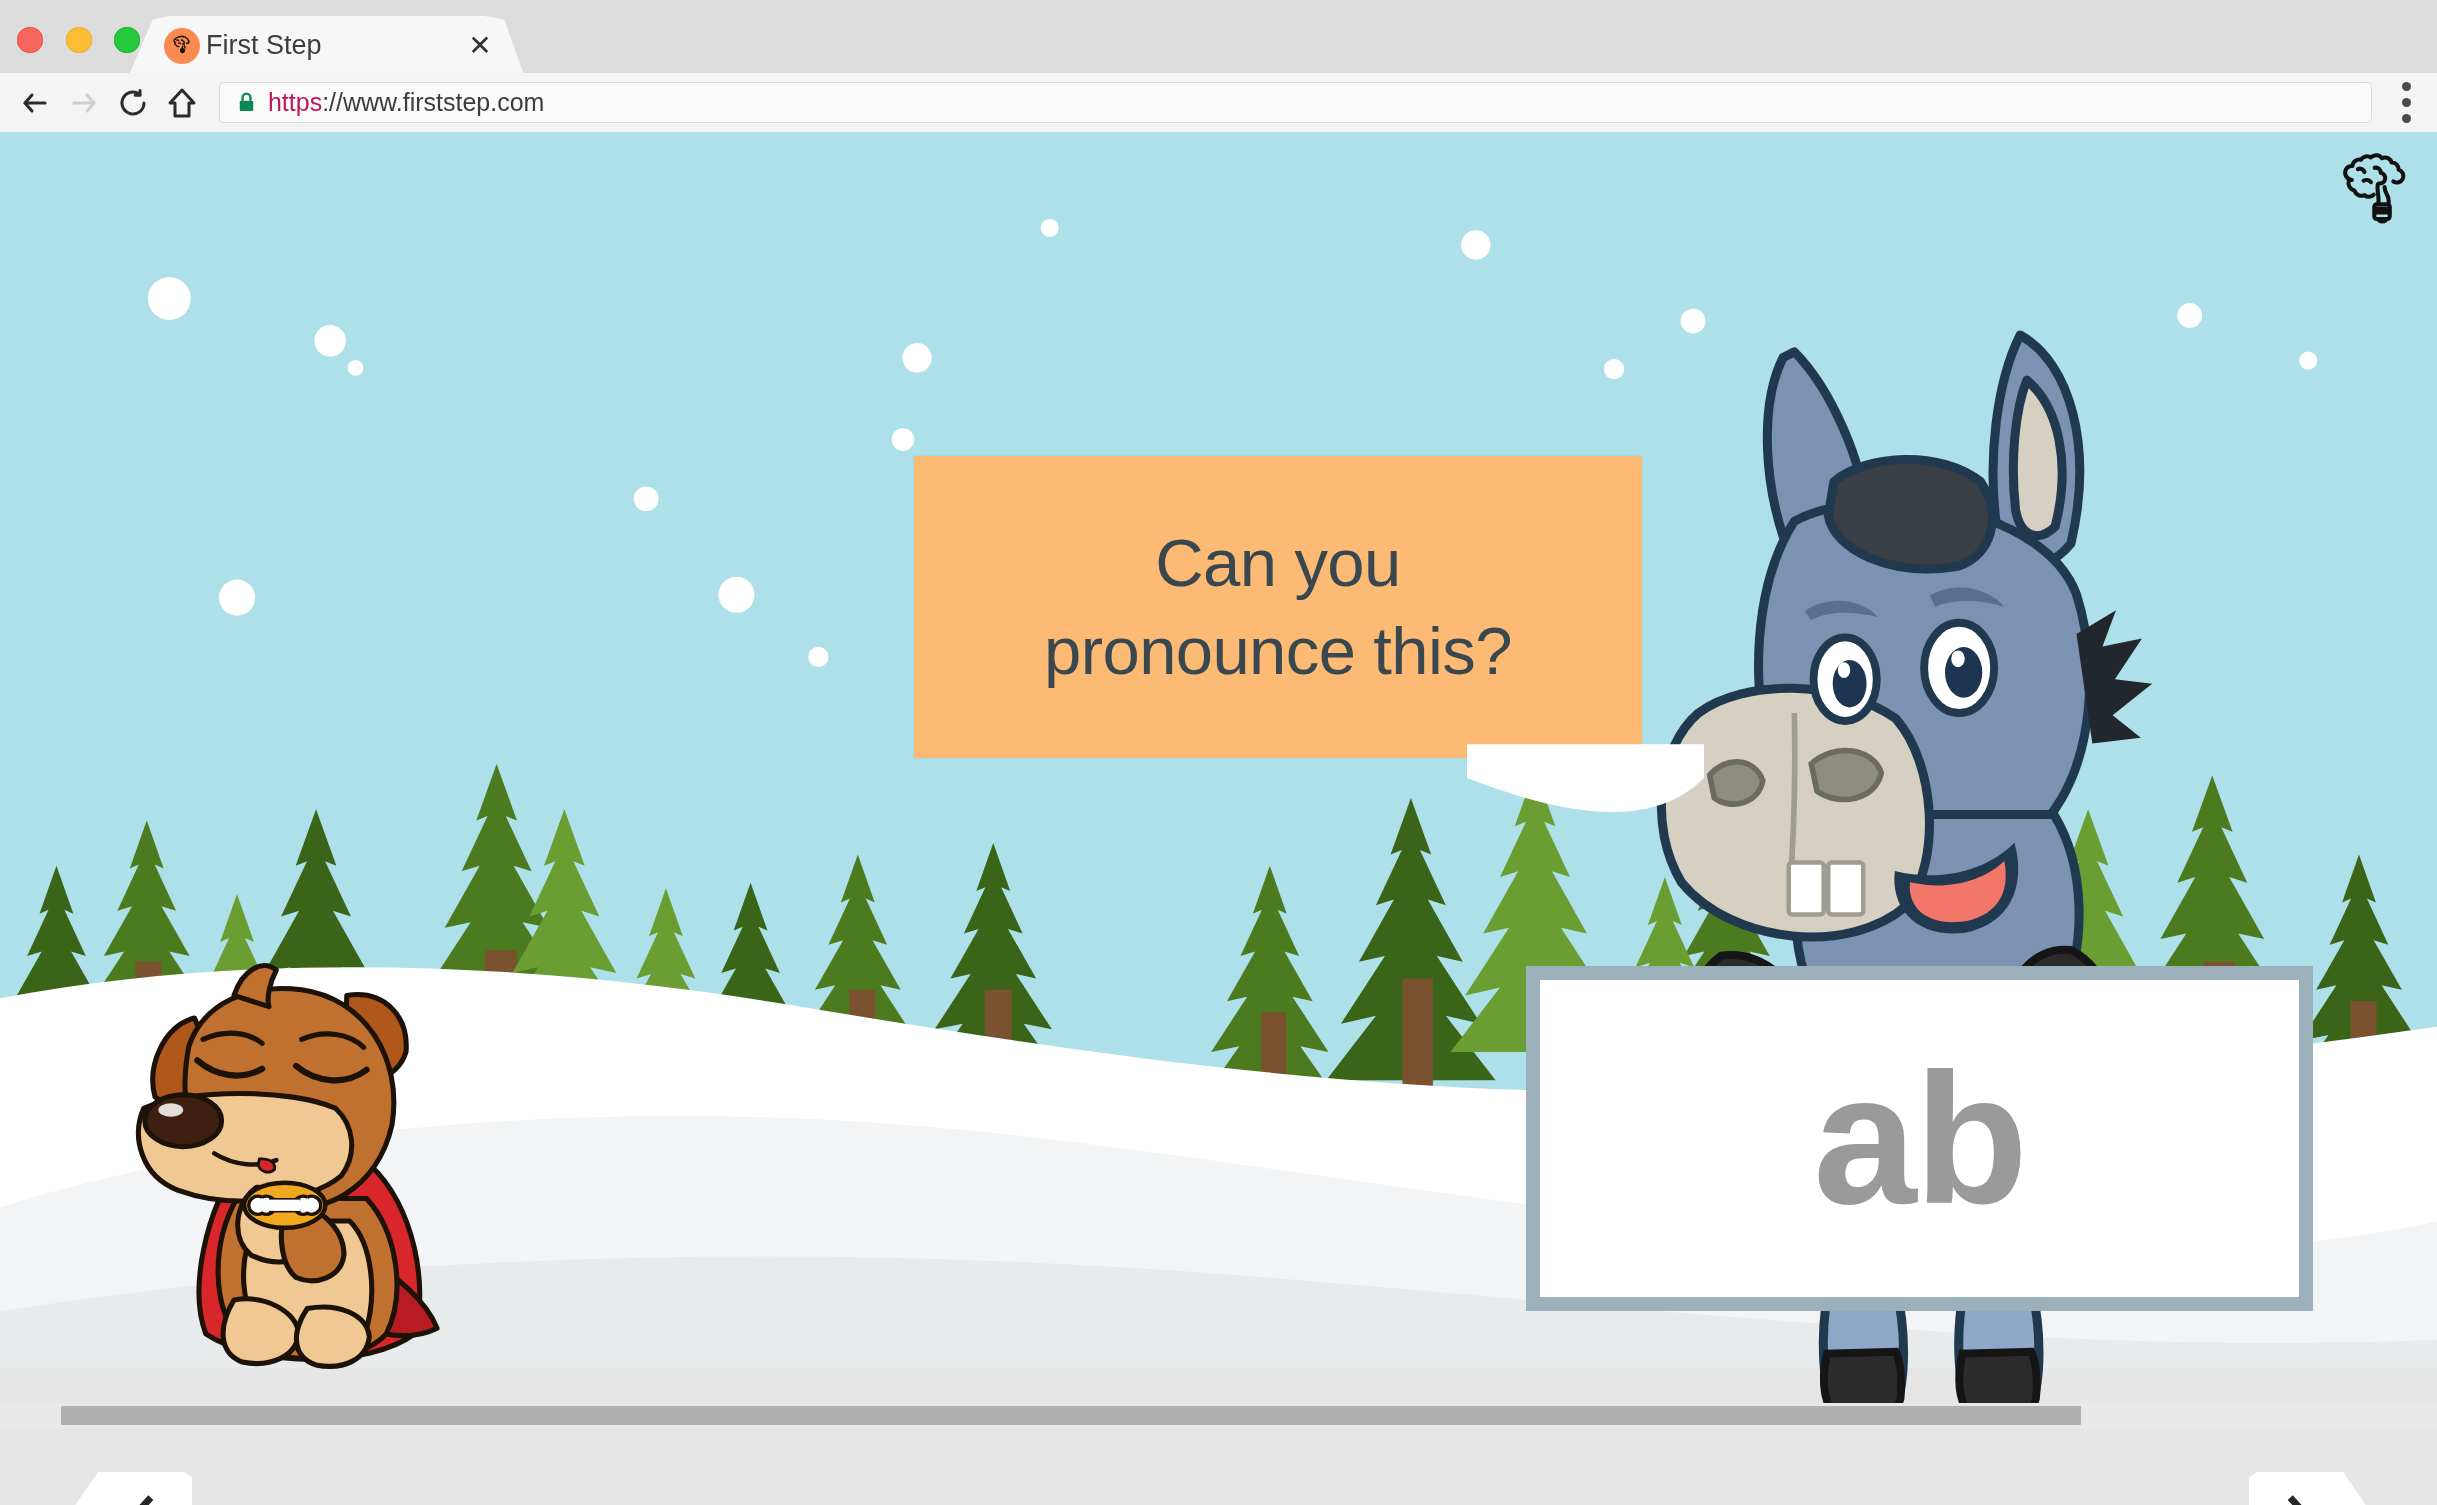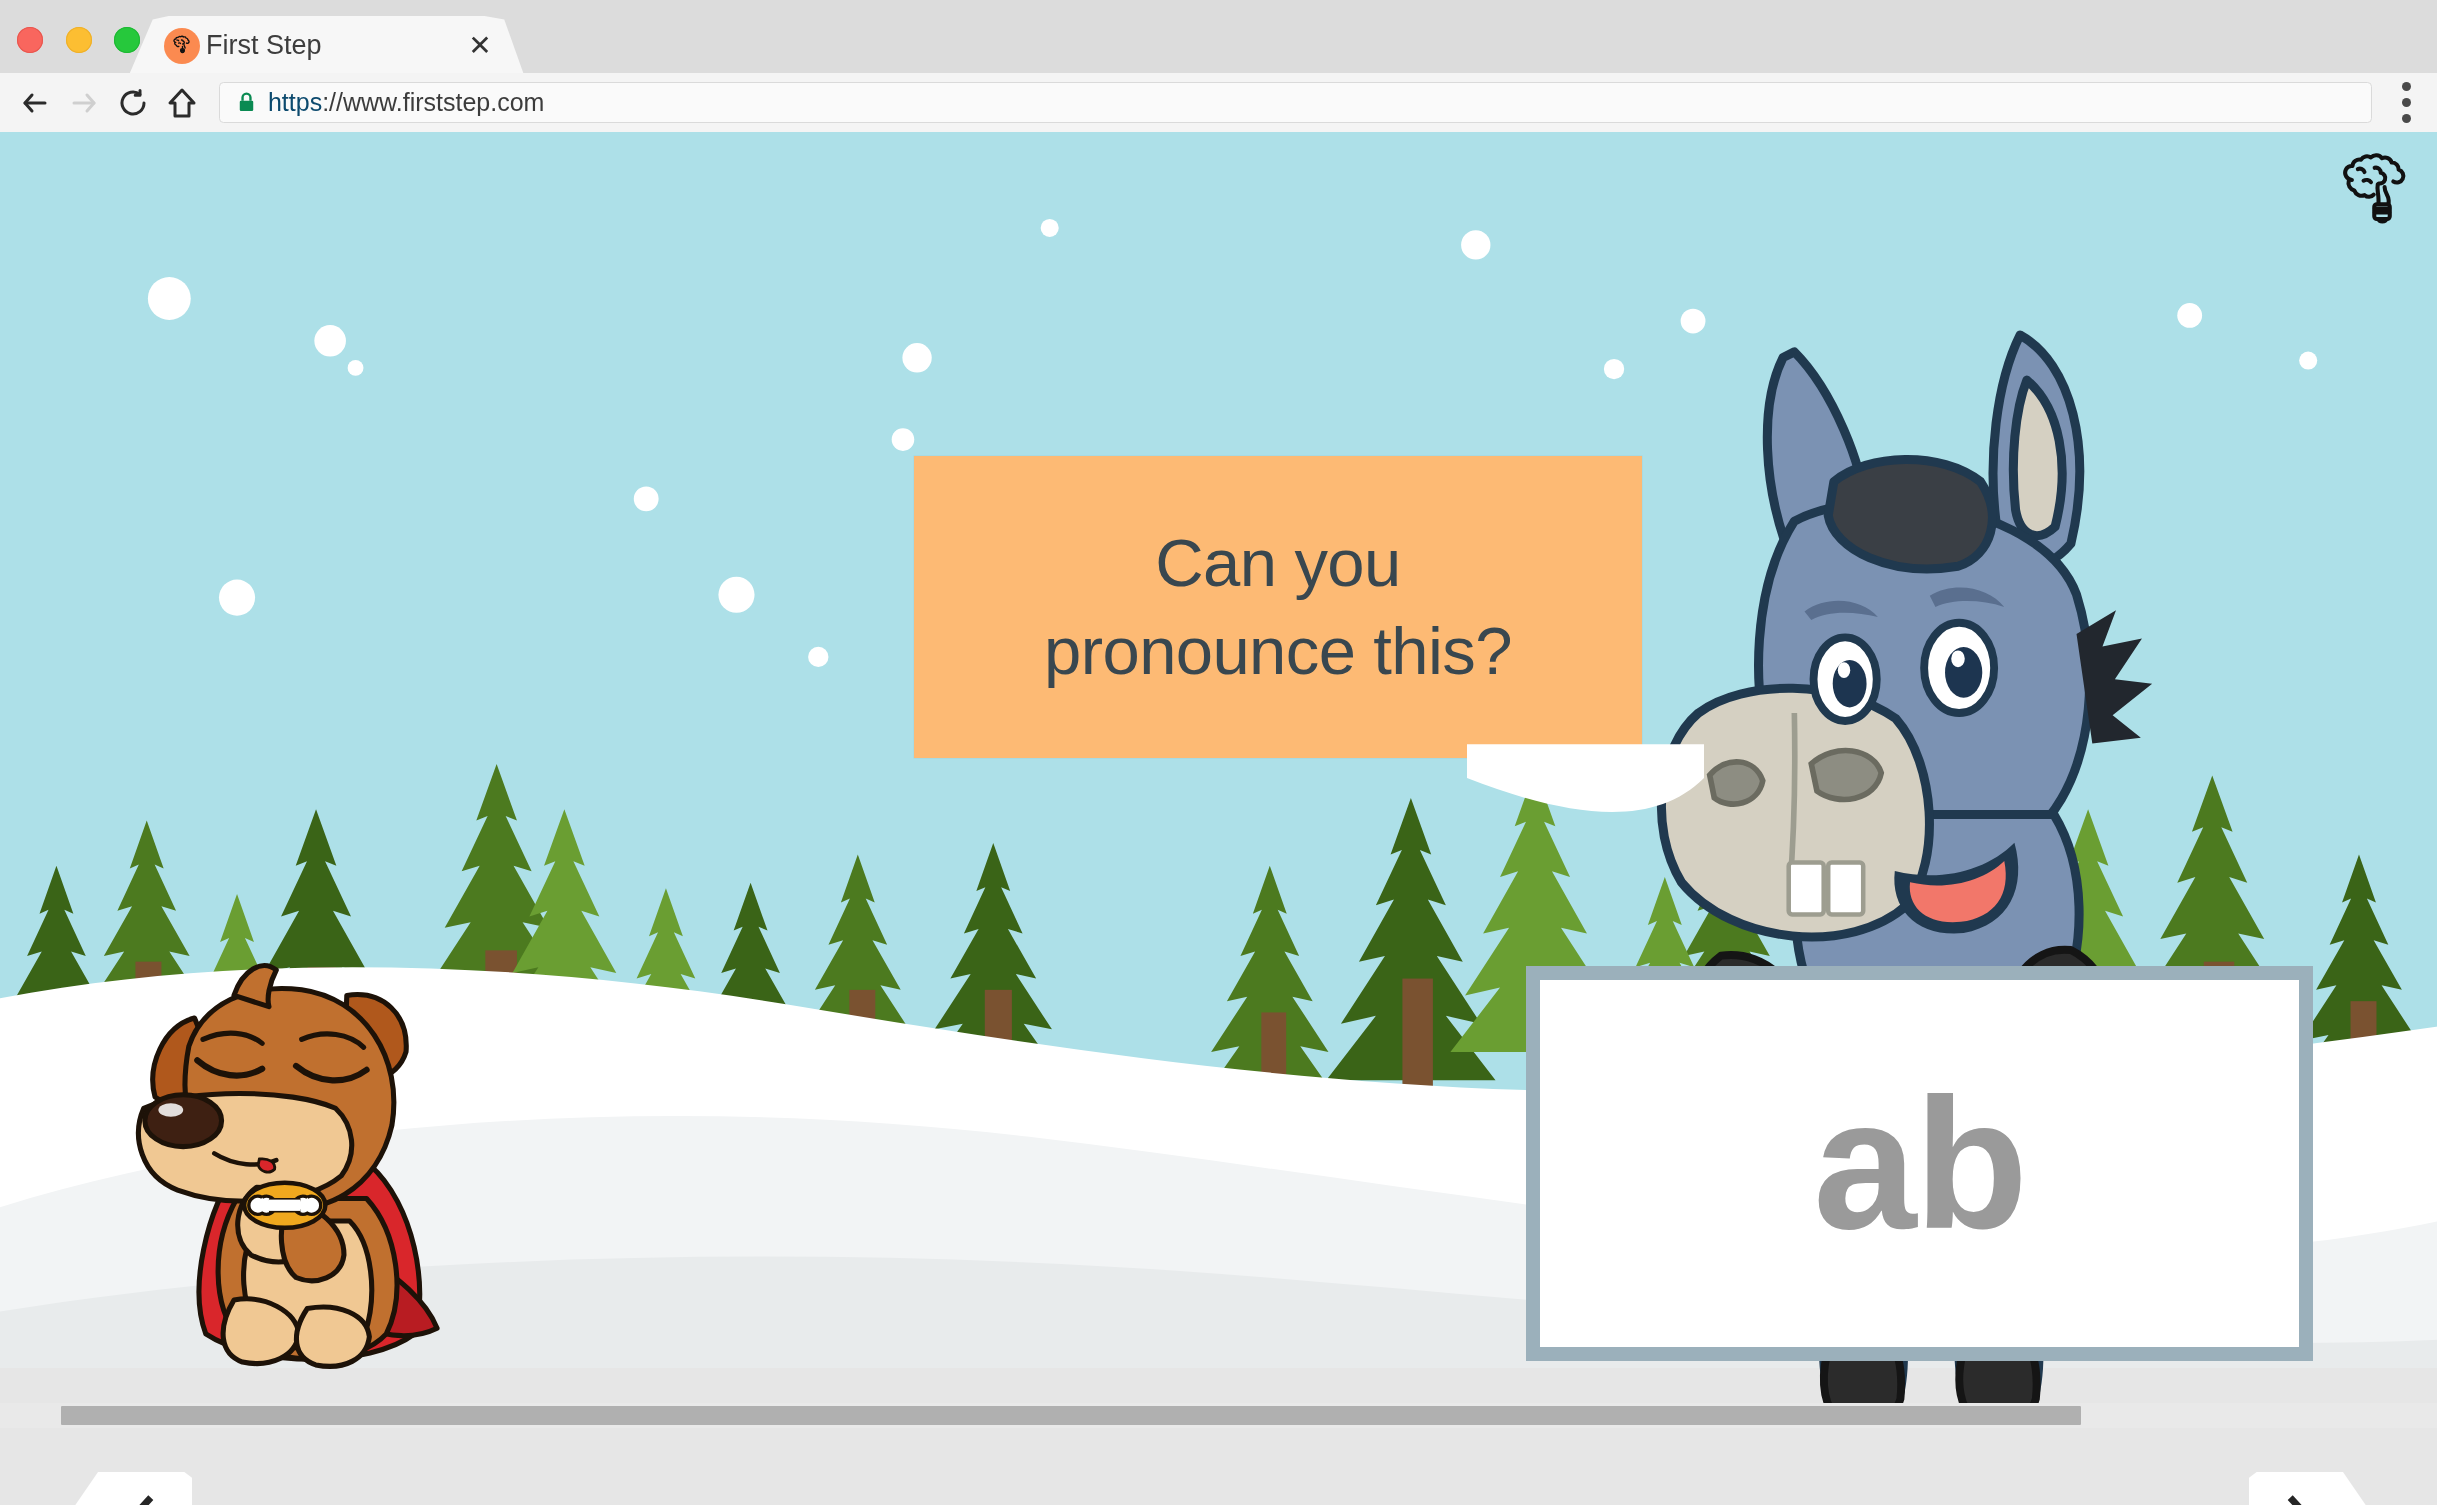--- a/index.html
+++ b/index.html
@@ -55,21 +55,21 @@
   }
   .nav-btn:first-child { margin-left:10.2px; }
   .omnibox {
     flex:1 1 auto; height:41px; background:#fafafa;
     border:1.1px solid #dadada; border-radius:4.5px;
     margin:0 8px 0 12.4px; display:flex; align-items:center;
     padding-left:17px;
   }
   .lock-icon { width:19px; height:22.6px; flex:0 0 auto; margin-right:12.4px; }
   .url-text { font-size:25px; color:#3c3c3c; white-space:nowrap; }
-  .url-text .scheme { color:#0c4a6e; }
+  .url-text .scheme { color:#be185d; }
   .menu-dots {
     width:54px; display:flex; flex-direction:column; align-items:center;
     justify-content:center; gap:7.3px; flex:0 0 auto; margin-right:4.5px;
   }
   .menu-dots span { width:9px; height:9px; border-radius:50%; background:#4a4a4a; display:block; }
 
   
   .viewport {
     position:absolute; left:0; top:132px; width:2438px; height:1373px;
     background:#e6e6e6; overflow:hidden;
@@ -93,21 +93,21 @@
   .speech-text {
     font-size:67px; line-height:1.32; color:#39474f; font-weight:400;
     letter-spacing:-0.6px;
   }
   .speech-tail {
     position:absolute; left:1467px; top:612px; width:237px; height:85px;
   }
 
   
   .word-card {
-    position:absolute; left:1526px; top:834px; width:787px; height:395px;
+    position:absolute; left:1526px; top:834px; width:787px; height:345px;
     background:#fff; border:14.7px solid #9bb0bb;
   }
   .word-card-inner {
     width:100%; height:100%;
     display:flex; align-items:center; justify-content:center;
   }
   .word-text { font-size:186px; color:#9a9a9a; font-weight:700; line-height:1; letter-spacing:-2.3px; }
 
   
   .brain-hint { position:absolute; right:18px; top:12.4px; width:90px; height:96px; }

